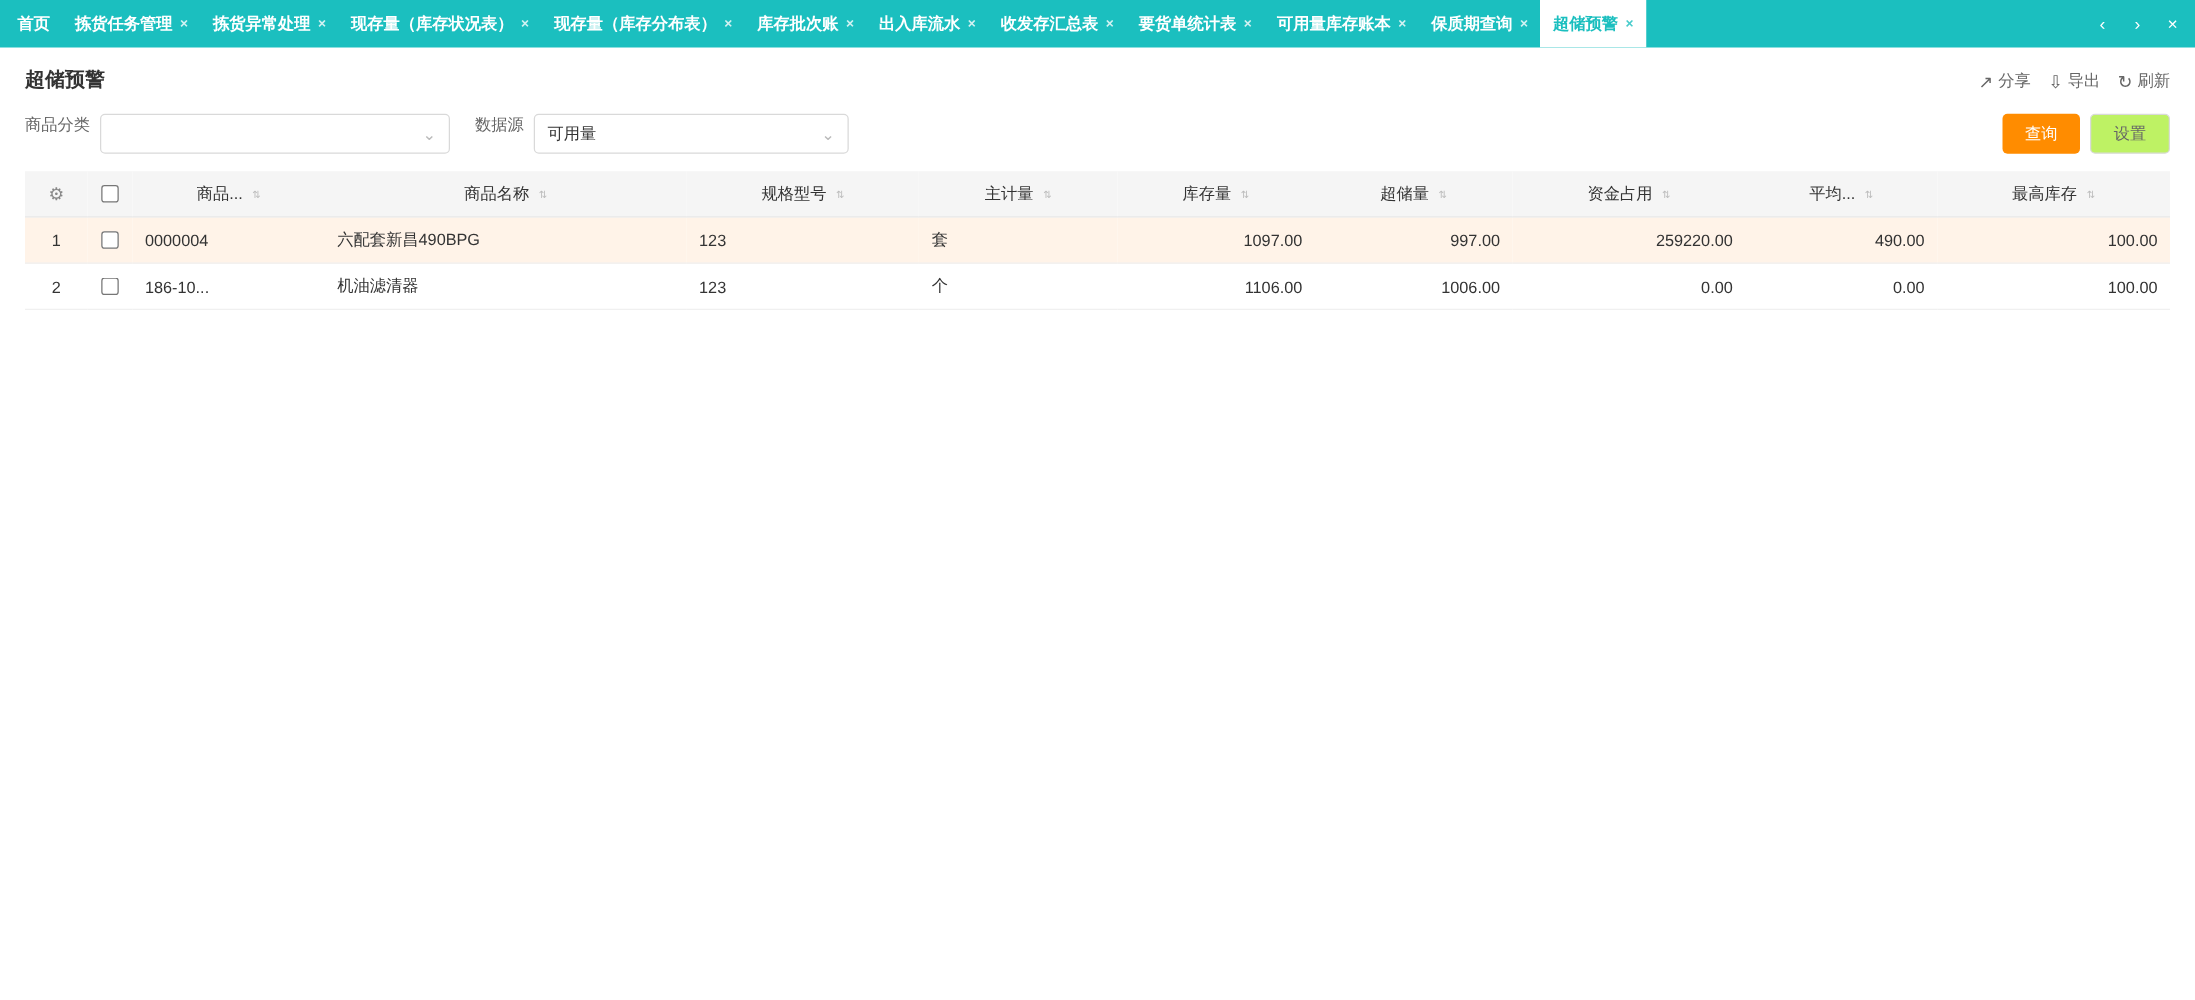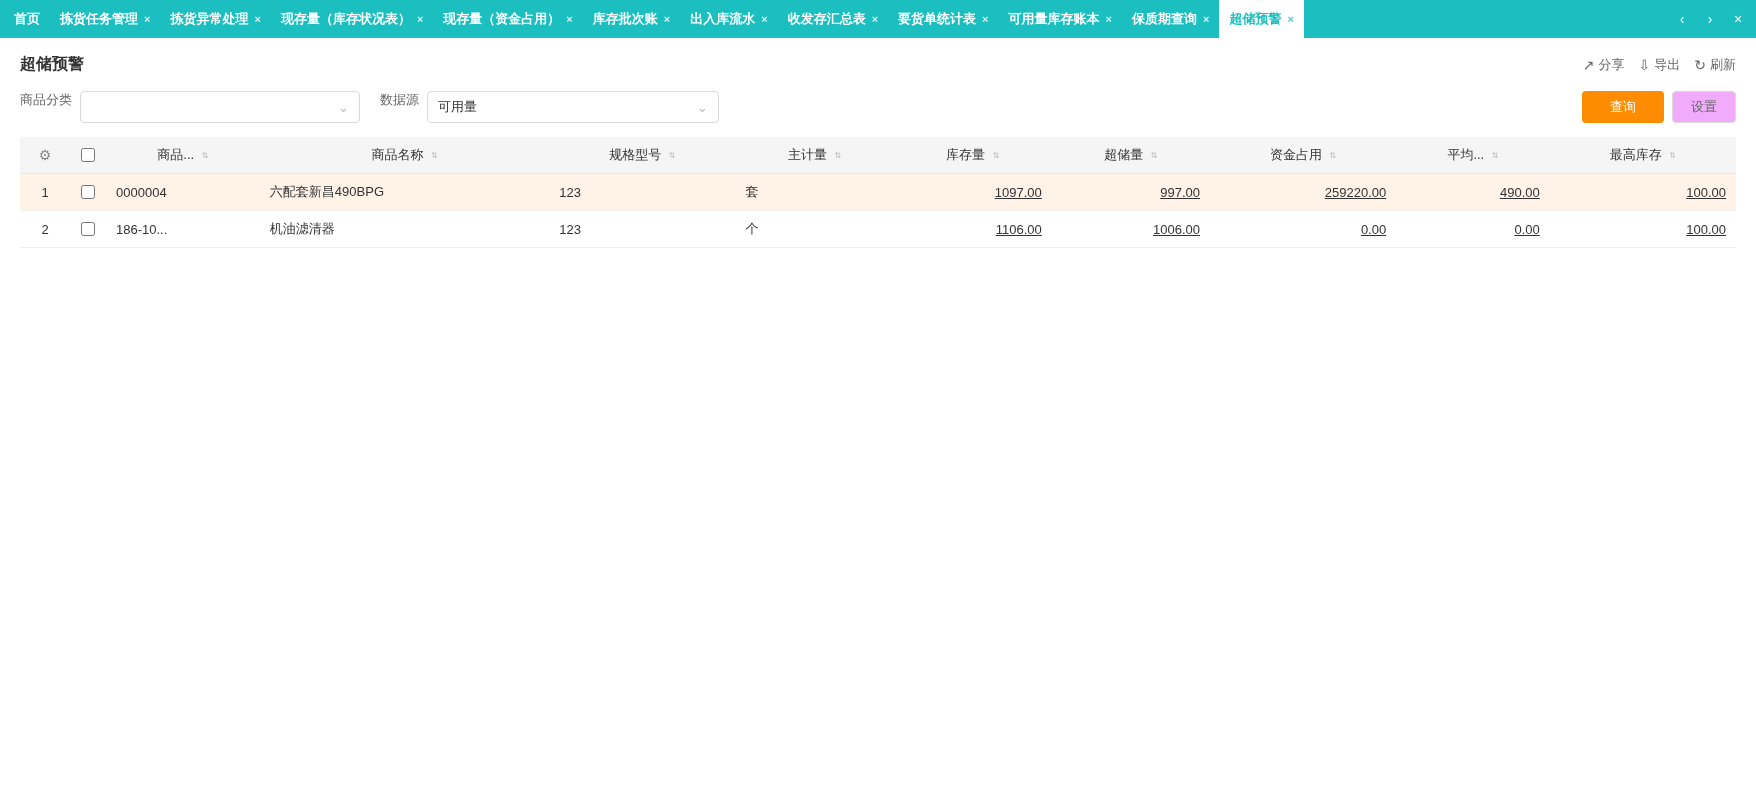--- a/index.html
+++ b/index.html
@@ -105,38 +105,38 @@
       padding: 0 10px;
       display: flex;
       align-items: center;
       justify-content: space-between;
       cursor: pointer;
       background: #fff;
       font-size: 13px;
       color: #333;
     }
     .filter-select-right {
-      width: 292px;
+      width: 252px;
     }
     .filter-actions {
       margin-left: auto;
       display: flex;
       gap: 8px;
     }
     .btn-query {
       background: #ff8c00;
       color: #fff;
       border: none;
       border-radius: 4px;
-      padding: 6px 28px;
+      padding: 6px 18px;
       cursor: pointer;
       font-size: 13px;
     }
     .btn-settings {
-      background: #f0abfc;
+      background: #bef264;
       color: #666;
       border: 1px solid #d9d9d9;
       border-radius: 4px;
       padding: 6px 18px;
       cursor: pointer;
       font-size: 13px;
     }
 
     
     .data-table {
@@ -170,21 +170,21 @@
       border-bottom: 1px solid #f0f0f0;
     }
     .data-table tbody tr.row-highlighted { background: #fff3e8; }
     .data-table tbody td {
       padding: 9px 10px;
       color: #333;
       white-space: nowrap;
     }
     .data-table .col-index { width: 50px; text-align: center; }
     .data-table .col-checkbox { width: 36px; text-align: center; }
-    .data-table .col-num { text-align: right; text-decoration: underline; }
+    .data-table .col-num { text-align: right; }
 
     
     .checkbox-cell {
       display: flex;
       align-items: center;
       justify-content: center;
     }
     input[type="checkbox"] {
       width: 14px;
       height: 14px;
@@ -211,21 +211,21 @@
   </div>
   <div class="nav-item">
     <span>拣货异常处理</span>
     <span class="close-icon">×</span>
   </div>
   <div class="nav-item">
     <span>现存量（库存状况表）</span>
     <span class="close-icon">×</span>
   </div>
   <div class="nav-item">
-    <span>现存量（资金占用）</span>
+    <span>现存量（库存分布表）</span>
     <span class="close-icon">×</span>
   </div>
   <div class="nav-item">
     <span>库存批次账</span>
     <span class="close-icon">×</span>
   </div>
   <div class="nav-item">
     <span>出入库流水</span>
     <span class="close-icon">×</span>
   </div>

